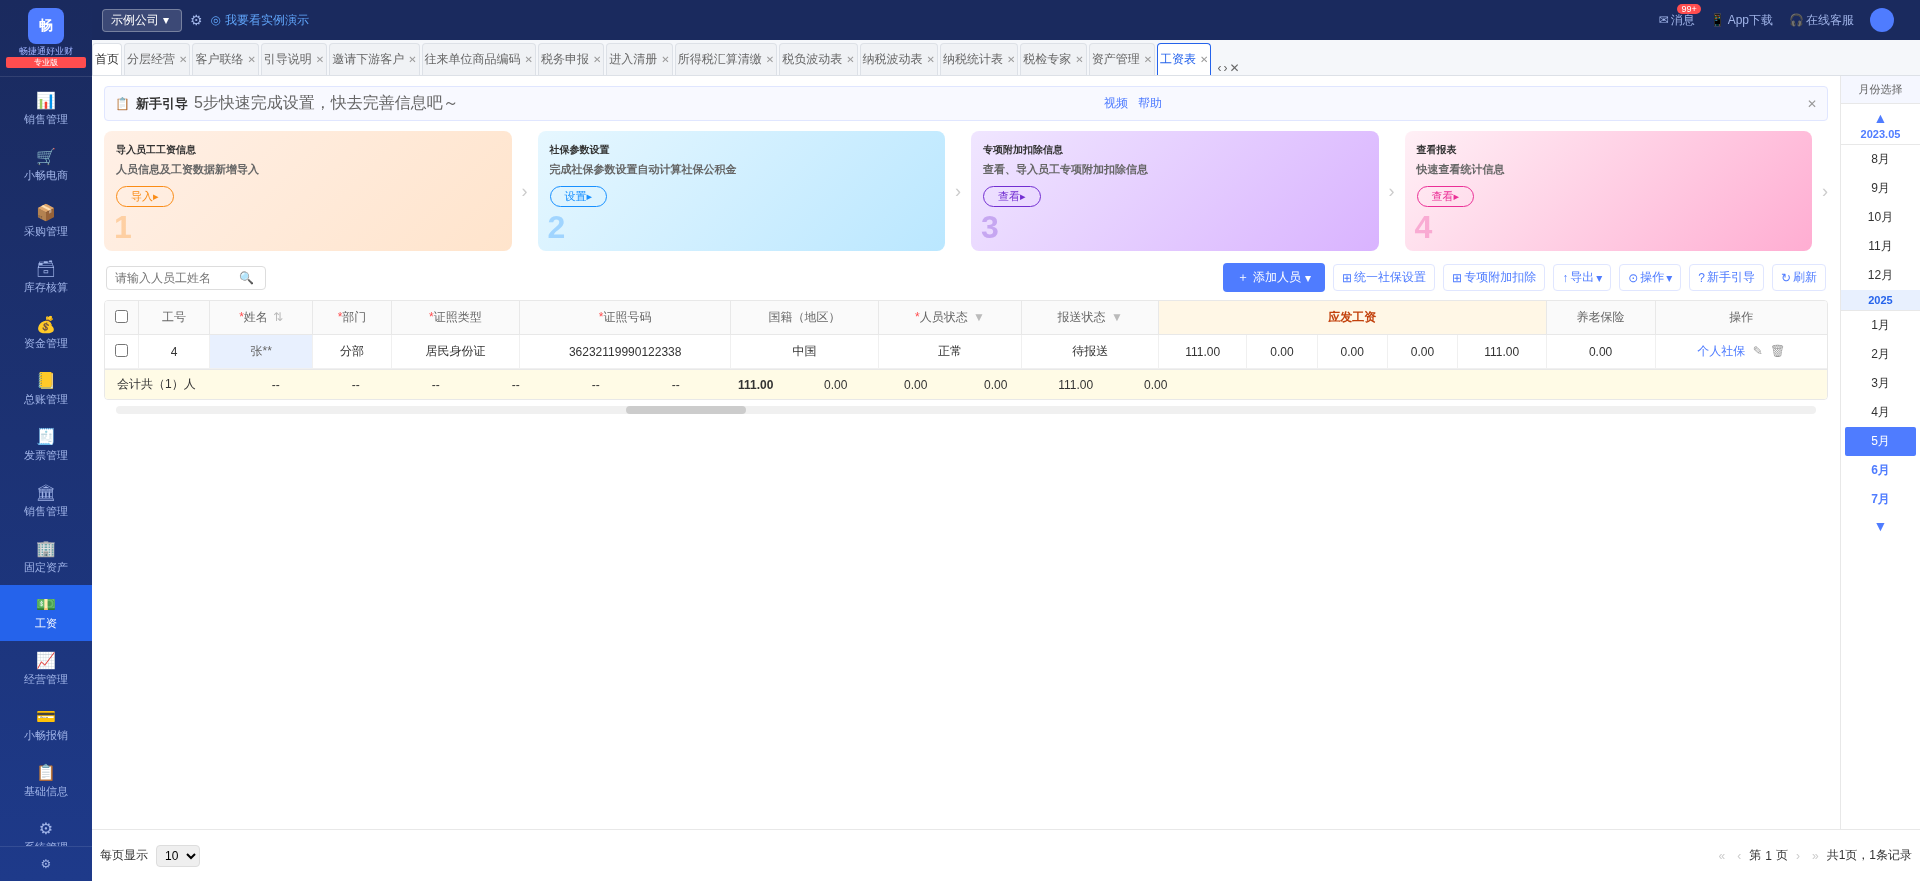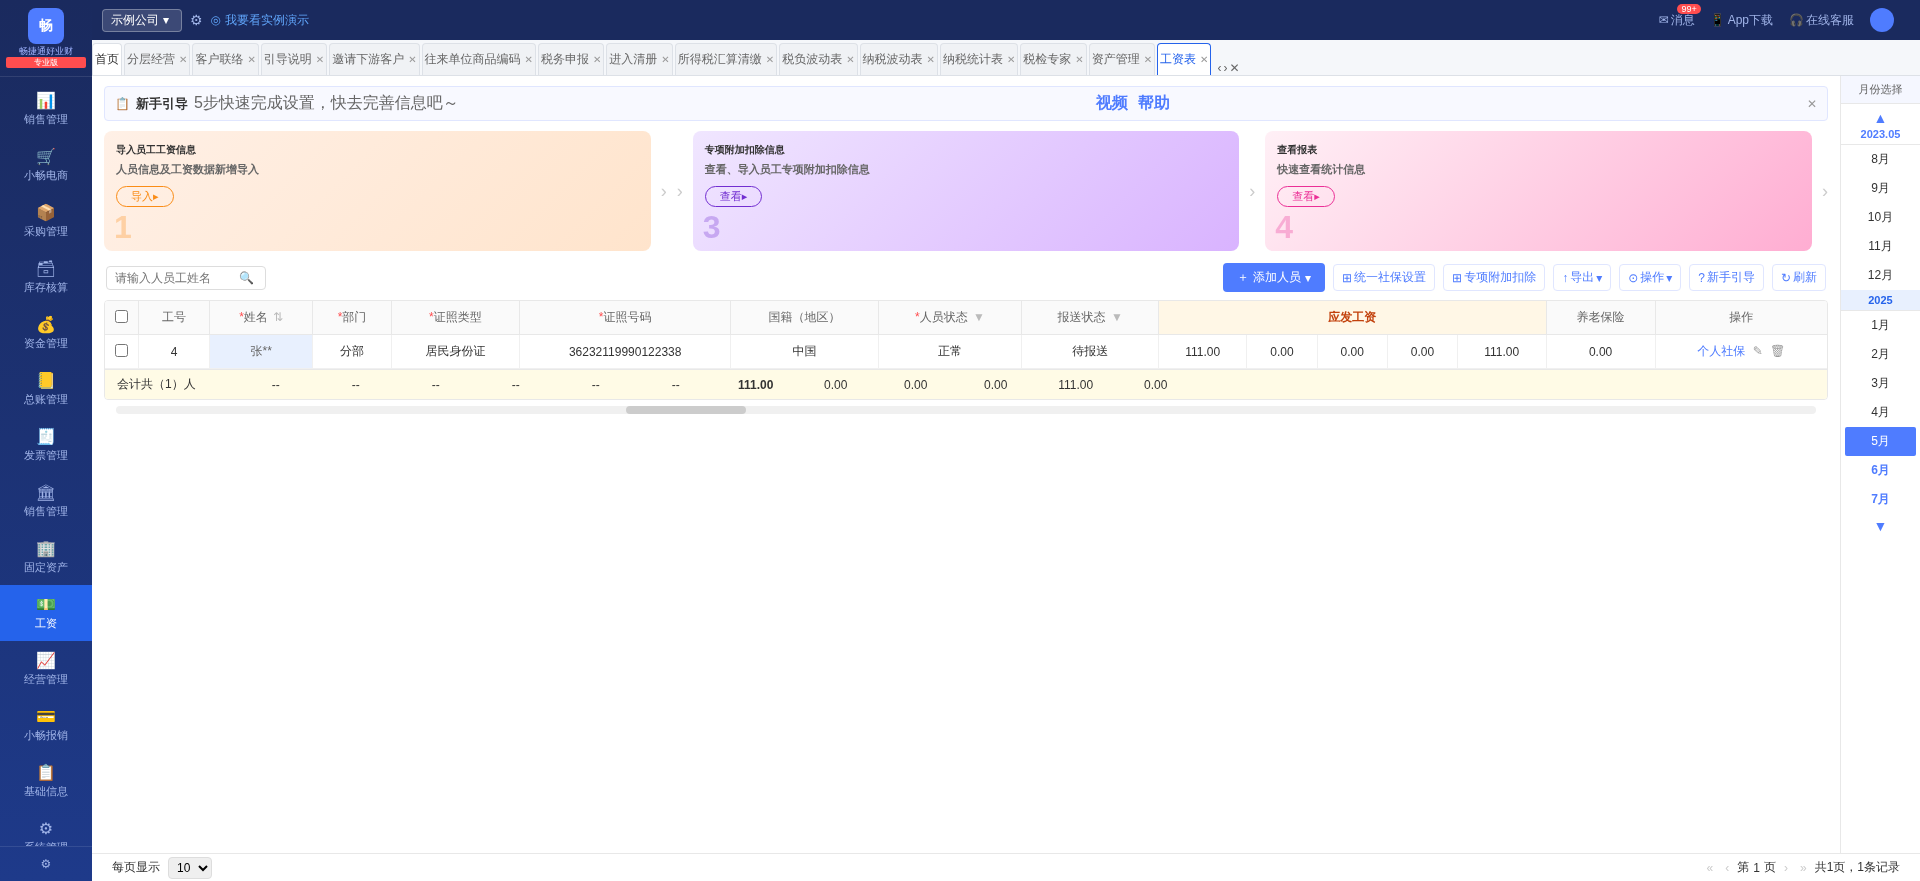--- a/index.html
+++ b/index.html
@@ -90,21 +90,21 @@
 
     
     .guide-banner {
       display: flex; align-items: center; padding: 6px 10px; background: #f8f9ff;
       border: 1px solid #e0e6ff; border-radius: 4px; margin-bottom: 10px; gap: 6px;
     }
     .guide-banner-icon { color: #ffa940; }
     .guide-title { font-weight: bold; color: #333; font-size: 13px; }
     .guide-sub { color: #666; font-size: 16px; }
     .guide-close { margin-left: auto; color: #999; cursor: pointer; }
-    .guide-links { margin-left: auto; display: flex; gap: 10px; color: #4f7cff; font-size: 16px; font-weight: bold; }
+    .guide-links { margin-left: auto; display: flex; gap: 10px; color: #4f7cff; font-size: 12px; }
     .guide-links span { cursor: pointer; }
 
     
     .steps-row {
       display: flex; gap: 10px; margin-bottom: 12px;
     }
     .step-card {
       flex: 1; border-radius: 8px; padding: 12px; position: relative; overflow: hidden;
       min-height: 120px;
     }
@@ -182,22 +182,22 @@
 
     
     .table-footer {
       background: #fffbe6; padding: 6px 12px; display: flex; align-items: center;
       font-size: 12px; color: #333; border-top: 1px solid #e8e8e8;
     }
     .footer-cell { min-width: 80px; text-align: center; }
 
     
     .pagination-bar {
-      height: 28px; background: white; border-top: 1px solid #e8e8e8;
-      display: flex; align-items: center; padding: 0 20px; gap: 8px; flex-shrink: 0; font-size: 12px;
+      height: 52px; background: white; border-top: 1px solid #e8e8e8;
+      display: flex; align-items: center; padding: 0 8px; gap: 8px; flex-shrink: 0; font-size: 12px;
     }
     .page-size-select {
       border: 1px solid #ddd; border-radius: 4px; padding: 2px 4px; font-size: 12px;
     }
     .page-nav { display: flex; align-items: center; gap: 4px; margin-left: auto; }
     .page-btn { color: #666; cursor: pointer; padding: 2px 4px; }
     .page-btn.disabled { color: #ccc; cursor: default; }
     .scrollbar-track {
       height: 8px; background: #f0f0f0; border-radius: 4px; margin: 4px 0;
       position: relative; overflow: hidden;
@@ -430,20 +430,26 @@
       </div>
 
       <div class="steps-row">
         <div class="step-card step-card-1">
           <div class="step-title">导入员工工资信息</div>
           <div class="step-desc">人员信息及工资数据新增导入</div>
           <div class="step-btn step-btn-1">导入▸</div>
           <div class="step-num">1</div>
         </div>
         <div class="step-arrow">›</div>
+        <div class="step-card step-card-2">
+          <div class="step-title">社保参数设置</div>
+          <div class="step-desc">完成社保参数设置自动计算社保公积金</div>
+          <div class="step-btn step-btn-2">设置▸</div>
+          <div class="step-num">2</div>
+        </div>
         <div class="step-arrow">›</div>
         <div class="step-card step-card-3">
           <div class="step-title">专项附加扣除信息</div>
           <div class="step-desc">查看、导入员工专项附加扣除信息</div>
           <div class="step-btn step-btn-3">查看▸</div>
           <div class="step-num">3</div>
         </div>
         <div class="step-arrow">›</div>
         <div class="step-card step-card-4">
           <div class="step-title">查看报表</div>

